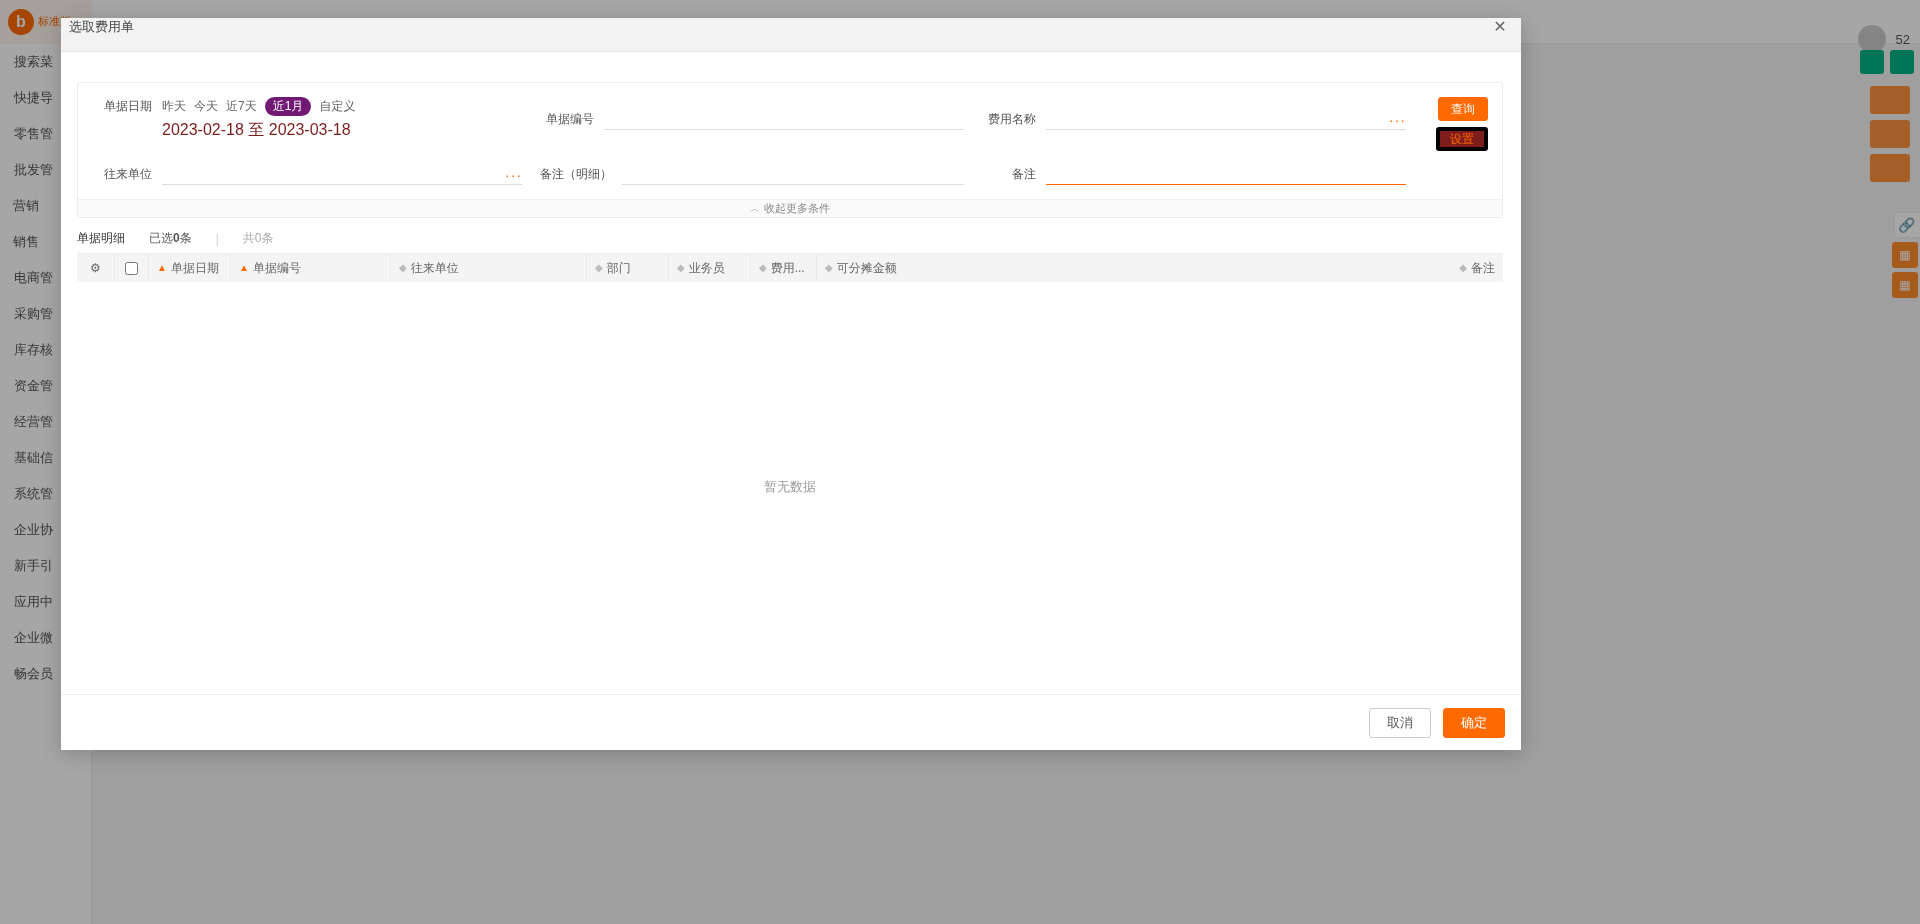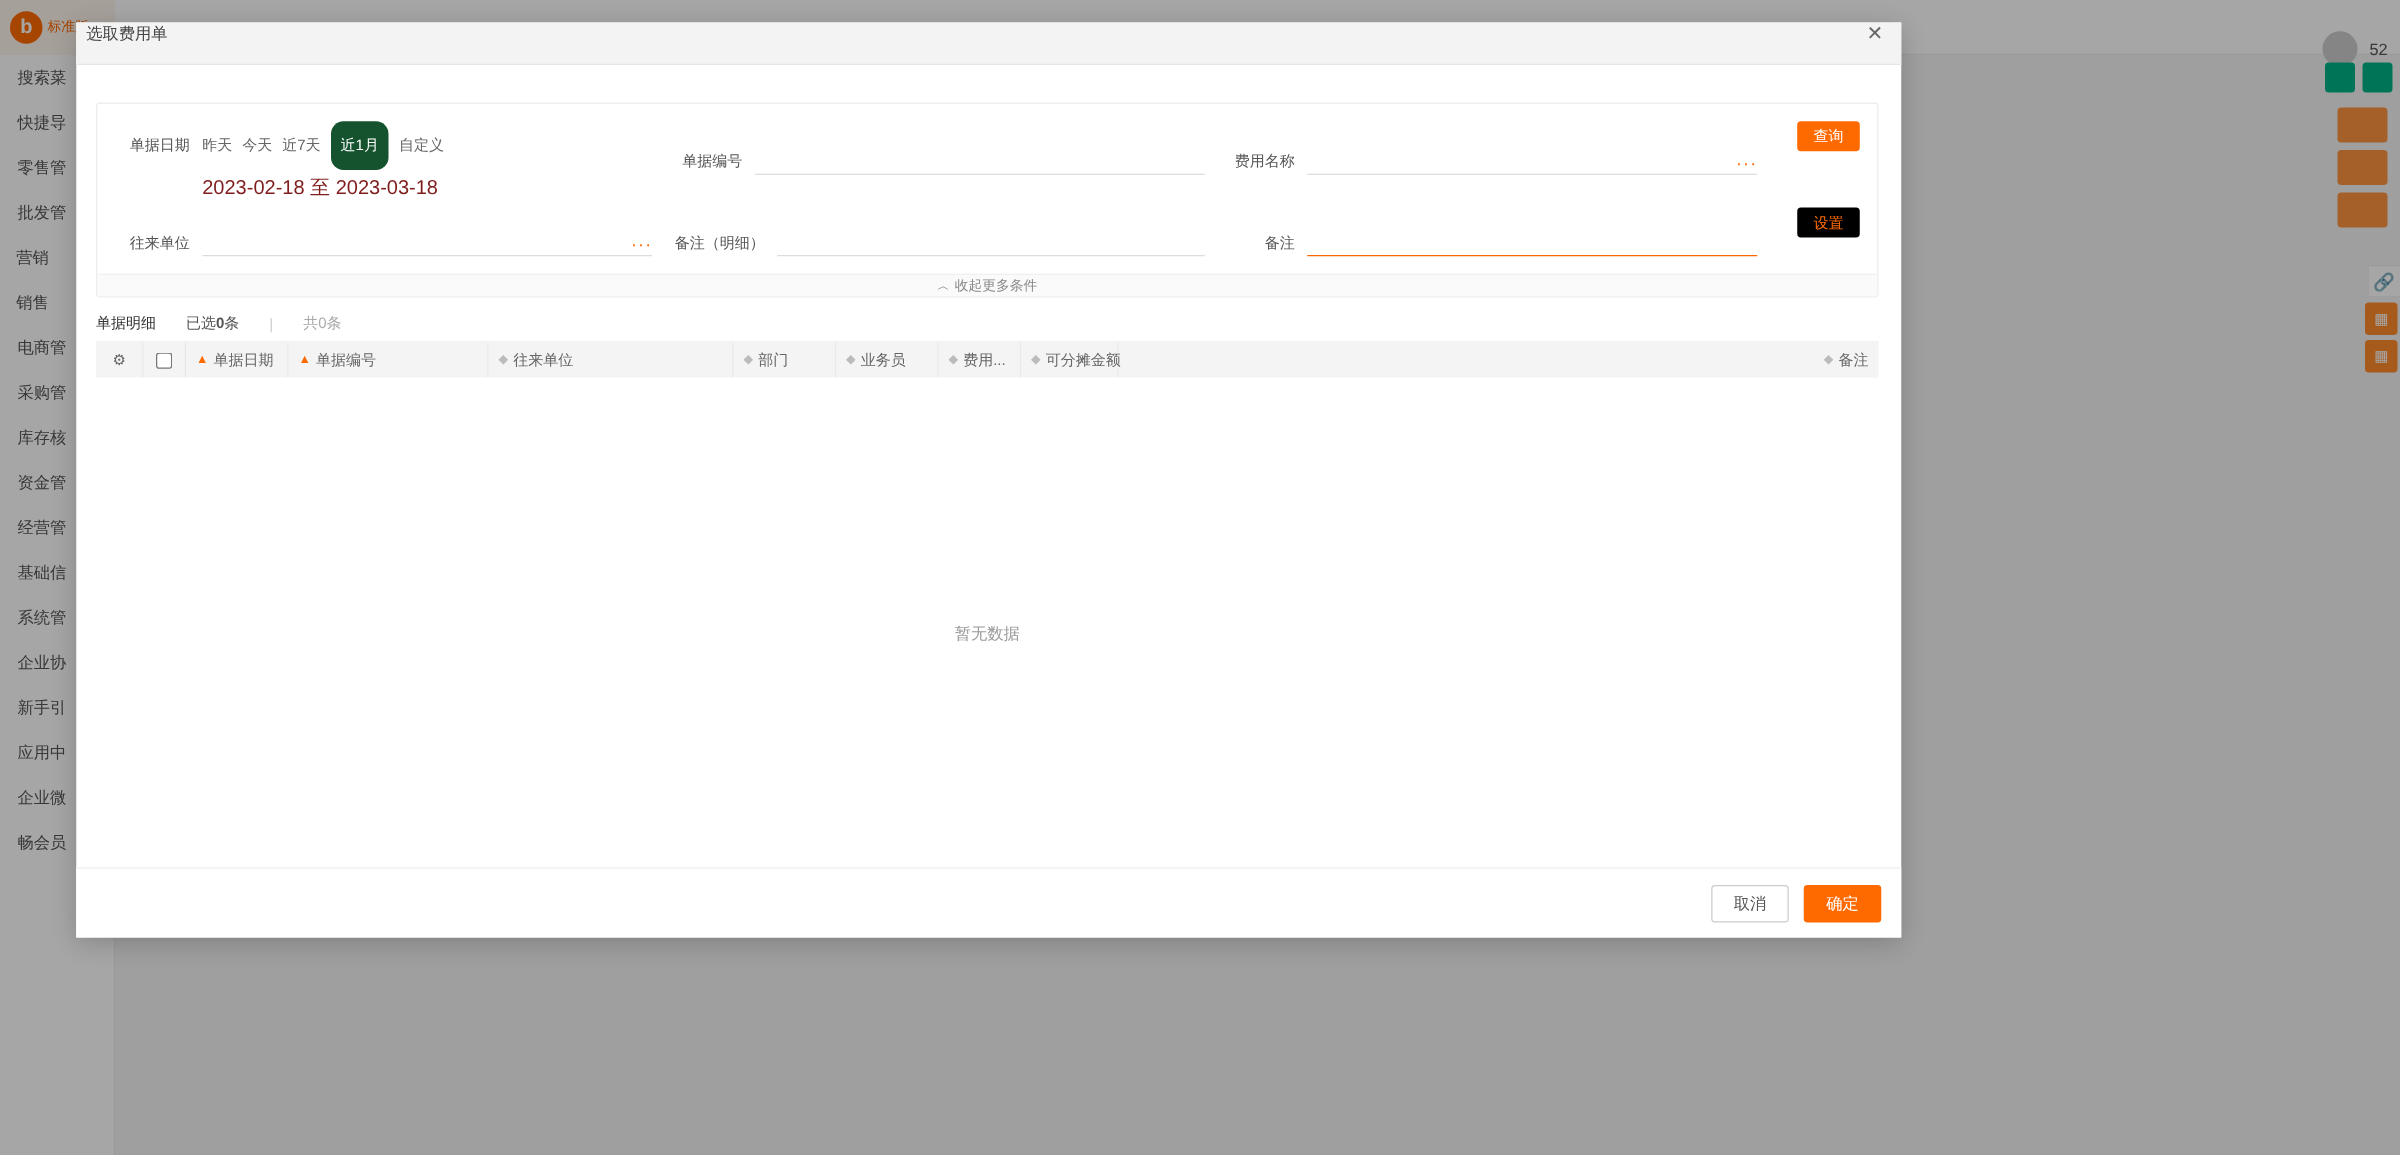--- a/index.html
+++ b/index.html
@@ -100,41 +100,41 @@
   display: grid; grid-template-columns: 1fr 1fr 1fr 70px;
   column-gap: 12px; padding: 14px 14px 10px 14px; row-gap: 18px;
 }
 .filter-row { display:flex; align-items:center; min-height: 30px;}
 .filter-label {
   width: 60px; text-align:right; font-size: 12px; color:#555; margin-right:10px; flex:none;
 }
 .date-options { display:flex; align-items:center; gap:8px; font-size:12px; color:#666;}
 .date-opt { cursor:pointer; }
 .date-opt.active {
-  background:#14532d; color:#fff; border-radius:10px; padding:11px 8px;
+  background:#701a75; color:#fff; border-radius:10px; padding:1px 8px;
 }
 .date-range { font-size:16px; color:#7f1d1d; margin-top:4px; }
 .ul-input {
   flex:1; border:none; border-bottom:1px solid #ddd; height:22px;
   font-size:12px; color:#333; background:transparent; outline:none;
 }
 .ul-input.active { border-bottom-color:#ff6a00; }
 .ul-later { position:relative; flex:1; display:flex; align-items:center;}
 .ul-more {
   position:absolute; right:0; bottom:2px; color:#ff6a00; font-size:14px;
   letter-spacing:1px; cursor:pointer;
 }
 .filter-btns { display:flex; flex-direction:column; gap:6px; align-items:flex-end;}
 .btn {
   min-width:50px; height:24px; border-radius:3px; font-size:12px;
   display:flex; align-items:center; justify-content:center; cursor:pointer;
   padding: 0 10px;
 }
 .btn-primary { background:#ff6a00; color:#fff; border:1px solid #ff6a00;}
-.btn-outline { background:#000000; color:#ff6a00; border:2px solid #000000;margin-top:39px;}
+.btn-outline { background:#7f1d1d; color:#ff6a00; border:4px solid #000000;}
 .btn-default { background:#fff; color:#555; border:1px solid #ccc;}
 
 .collapse-bar {
   height:18px; background:#fafafa; border-top:1px solid #f0f0f0;
   display:flex; align-items:center; justify-content:center;
   font-size:11px; color:#888; cursor:pointer; gap:4px;
 }
 .collapse-bar .chev { font-size:10px; }
 
 

